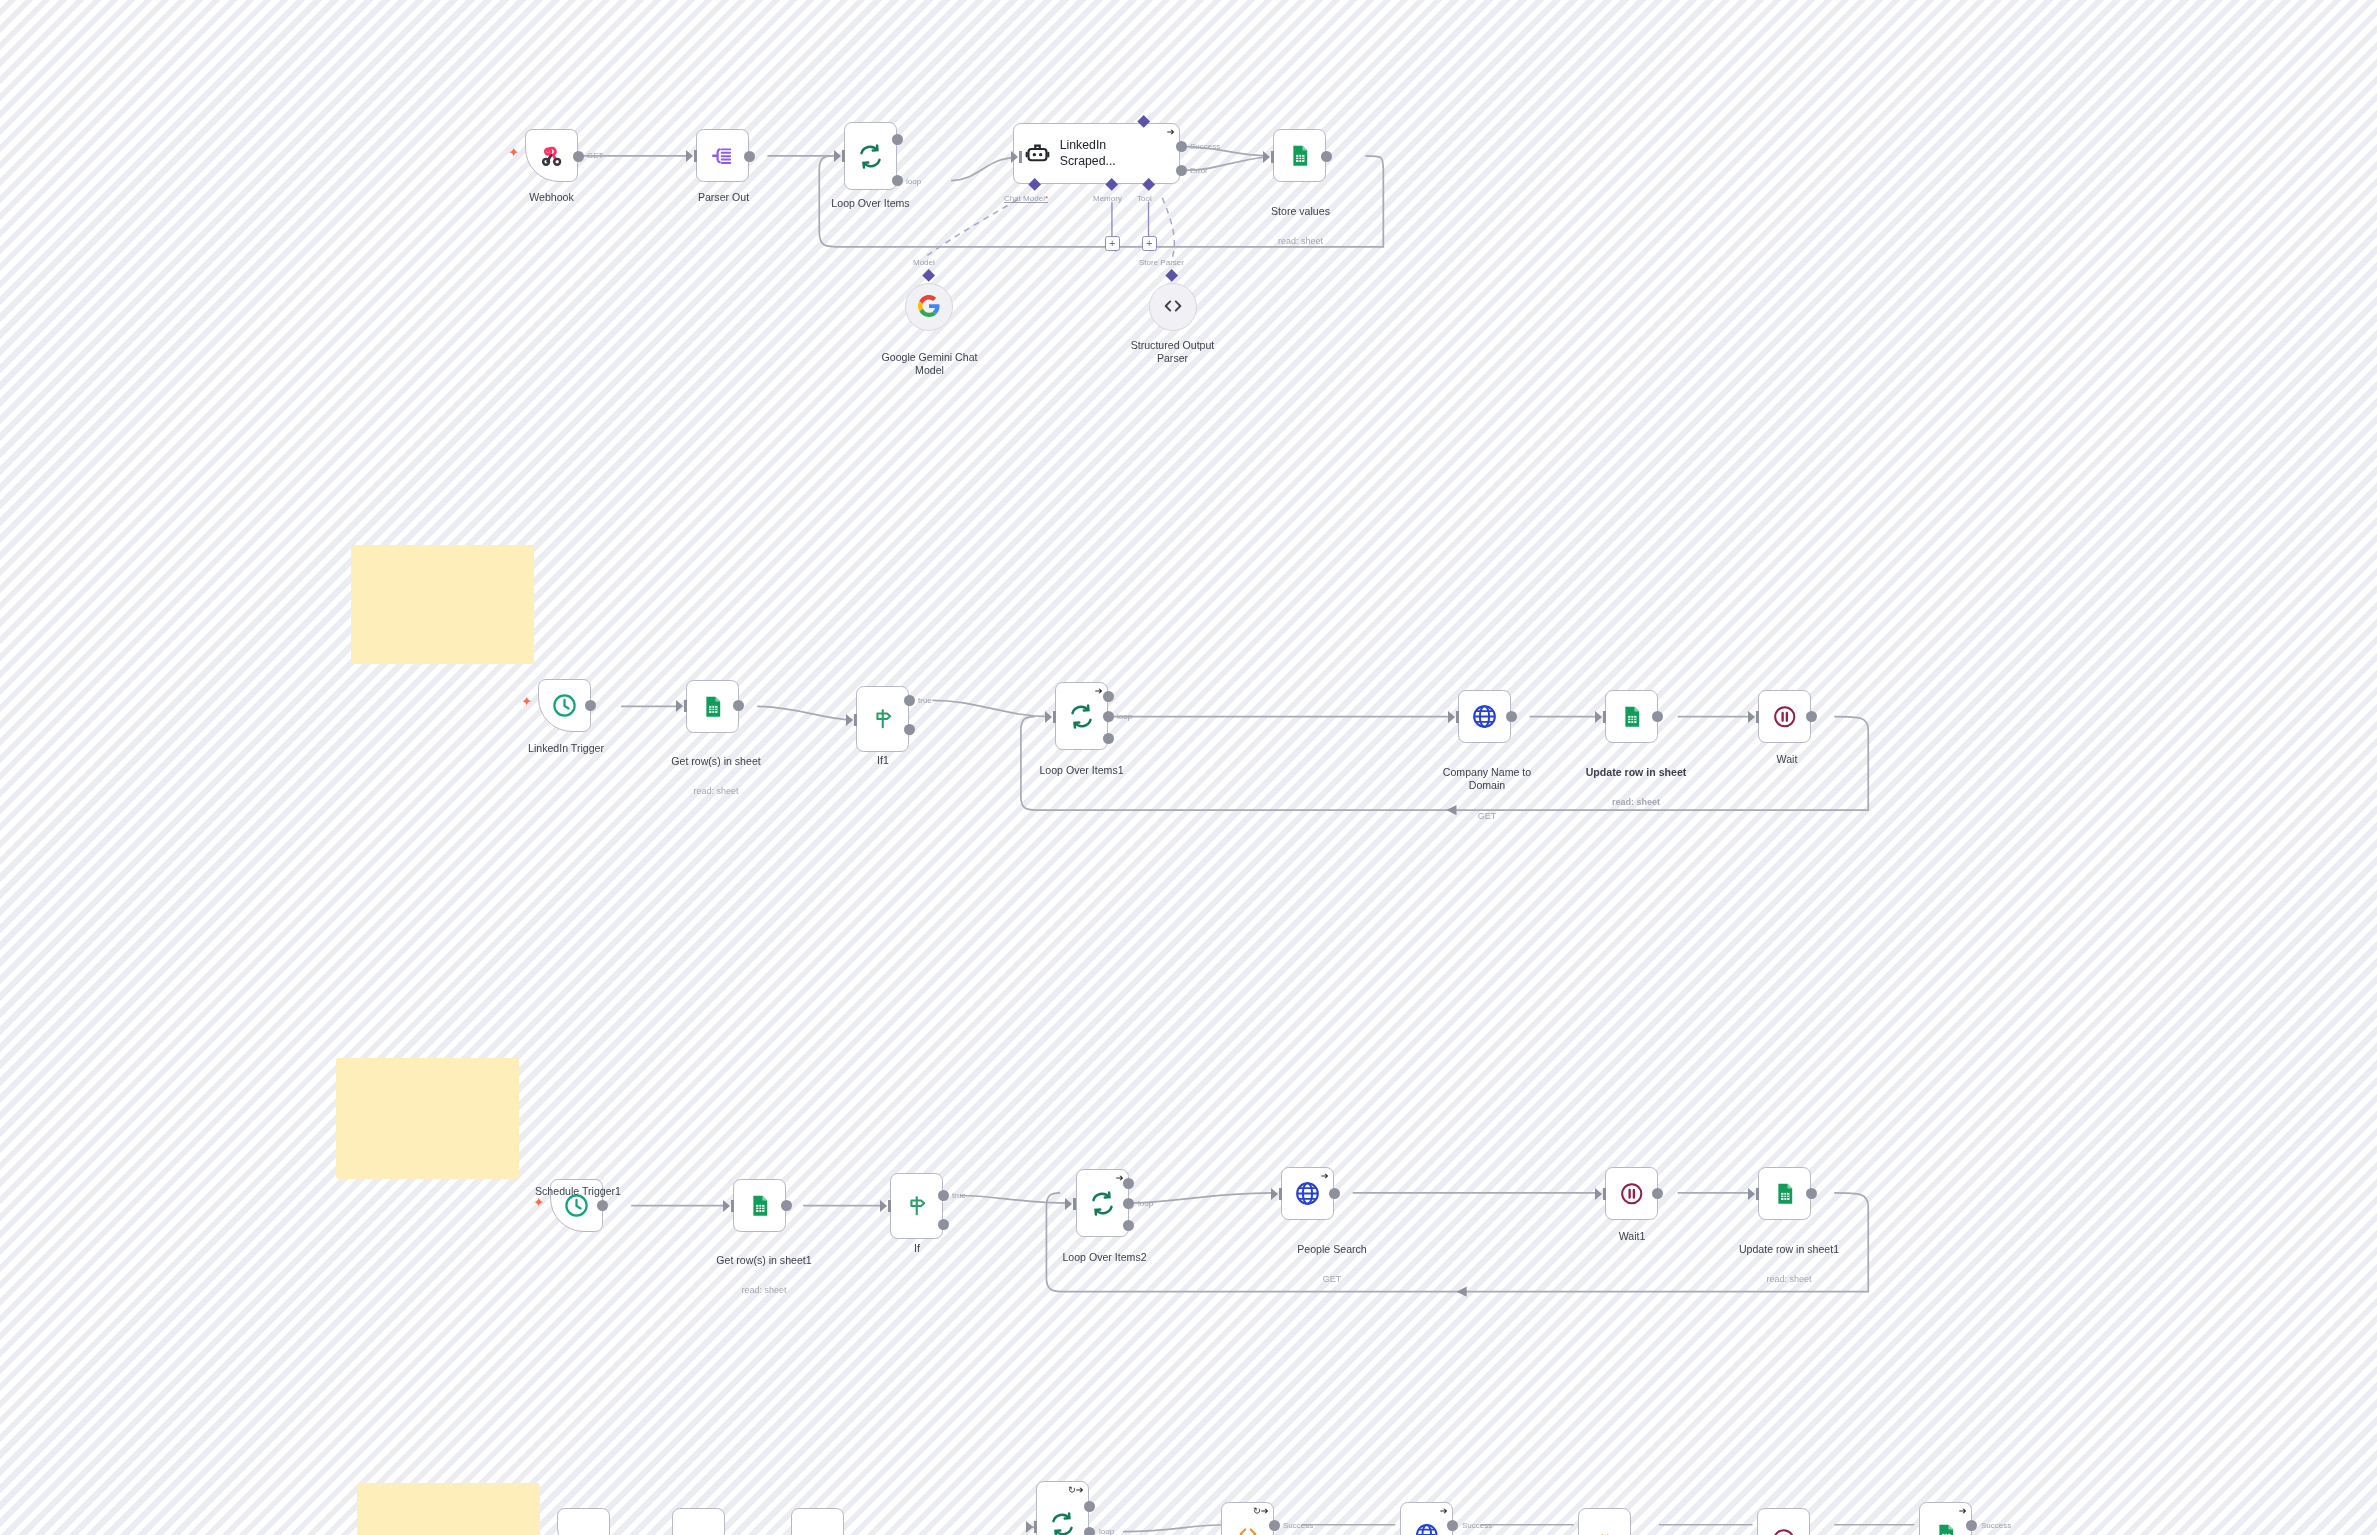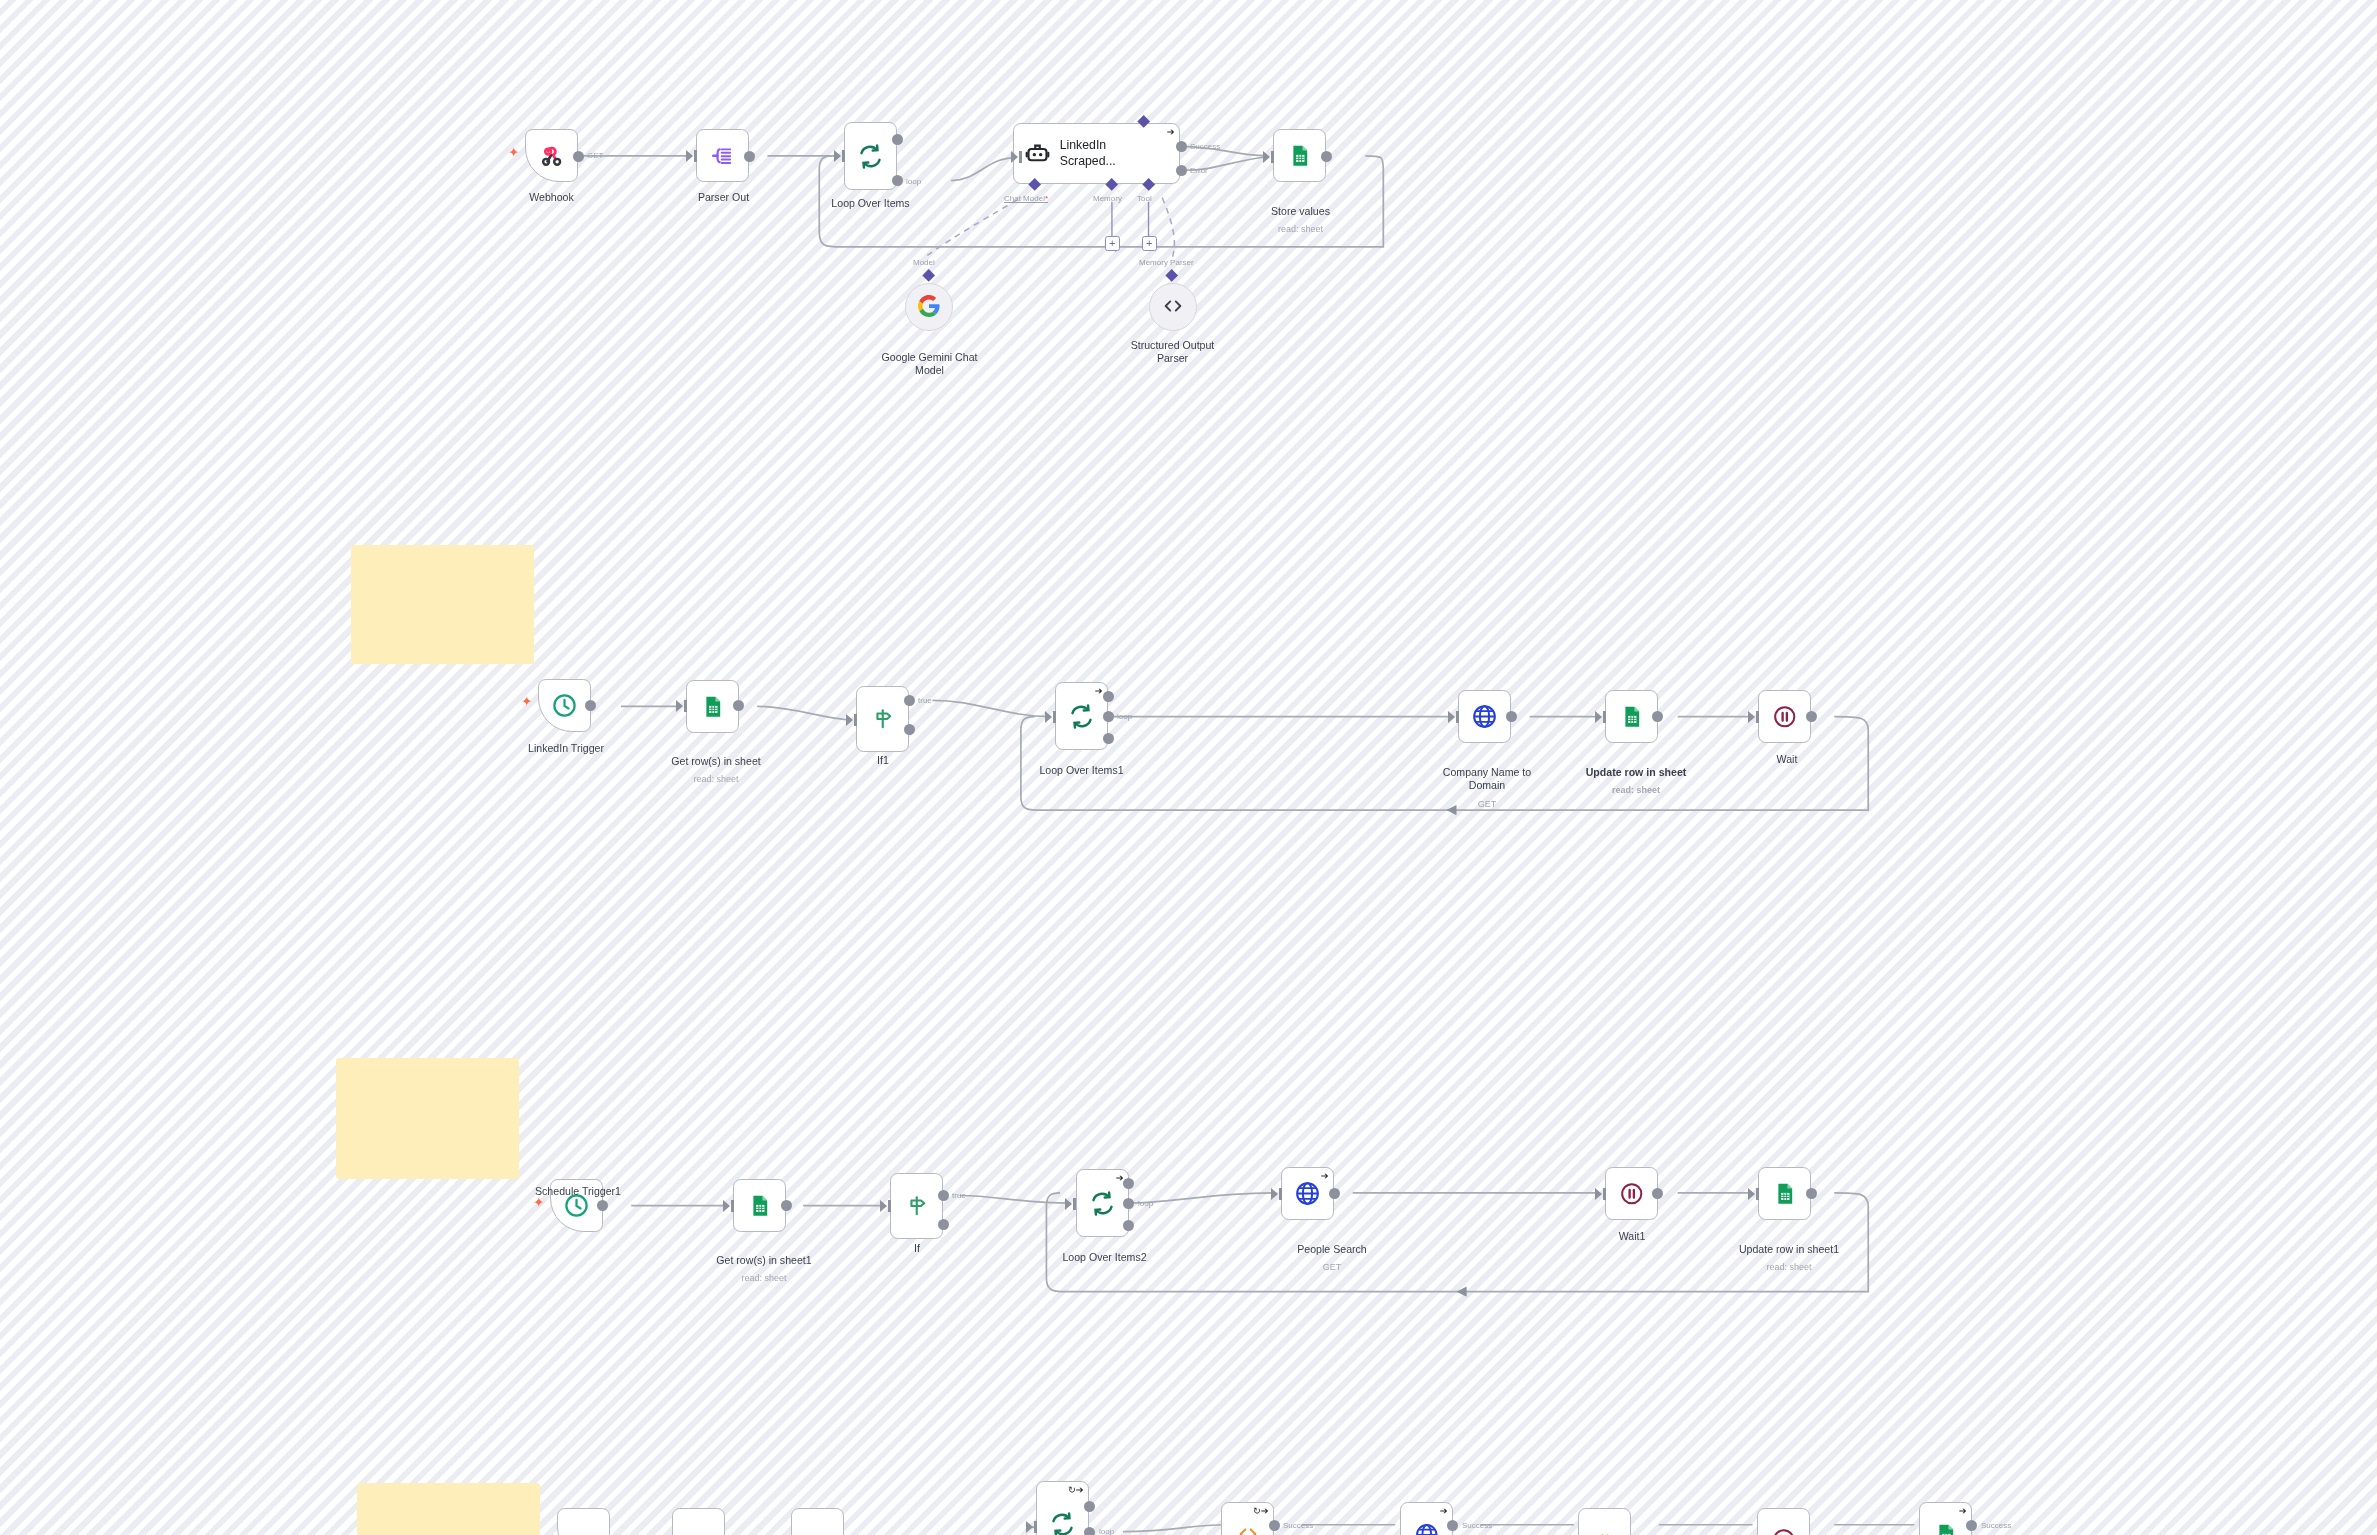--- a/index.html
+++ b/index.html
@@ -53,21 +53,21 @@
     font-size: 10.6px;
     color: #3a3f4b;
     line-height: 1.25;
     white-space: pre-line;
     z-index: 6;
   }
   .caption .sub {
     display: block;
     font-size: 9px;
     color: #a3a7b3;
-    margin-top: 6px;
+    margin-top: 18px;
   }
 
   
   .dot {
     position: absolute;
     width: 11px; height: 11px;
     background: #8d919d;
     border-radius: 50%;
     z-index: 7;
   }
@@ -308,21 +308,21 @@
         <path fill="#34A853" d="M24 46c5.9 0 10.8-1.9 14.2-5.3l-6.8-5.2c-1.8 1.3-4.3 2.2-7.4 2.2-5.7 0-10.6-3.8-12.3-9l-.3.1-6.6 5-.1.3C8.1 41.1 15.4 46 24 46z"></path>
         <path fill="#FBBC05" d="M11.7 28.7c-.5-1.3-.8-2.8-.8-4.3s.3-3 .8-4.3l-.1-.3-6.8-5.2-.2.1C3.1 17.6 2 20.7 2 24.4s1.1 6.8 3.6 9.7l6.1-5.4z"></path>
         <path fill="#EA4335" d="M24 10.8c4 0 6.7 1.7 8.3 3.2l6-5.9C34.7 4.6 29.9 2 24 2 15.4 2 8.1 7 4.6 14.2l6.9 5.3c1.8-5.2 6.7-8.7 12.5-8.7z"></path>
       </svg>
     </span>
   </div>
   <div class="caption" style="left:870px; top:339px; width:119px;margin-top:12px;">Google Gemini Chat
 Model</div>
 
   <div class="diamond" style="left:1167px; top:271px;"></div>
-  <div class="plabel" style="left:1139px; top:258px;">Memory Parser</div>
+  <div class="plabel" style="left:1139px; top:258px;">Store Parser</div>
   <div class="ainode" style="left:1149px; top:283px;">
     <span class="nodeicon">
       <svg width="22" height="22" viewBox="0 0 24 24">
         <polyline points="9,7 4,12 9,17" fill="none" stroke="#3a3f4b" stroke-width="2.1" stroke-linecap="round" stroke-linejoin="round"></polyline>
         <polyline points="15,7 20,12 15,17" fill="none" stroke="#3a3f4b" stroke-width="2.1" stroke-linecap="round" stroke-linejoin="round"></polyline>
       </svg>
     </span>
   </div>
   <div class="caption" style="left:1113px; top:339px; width:119px;">Structured Output
 Parser</div>

